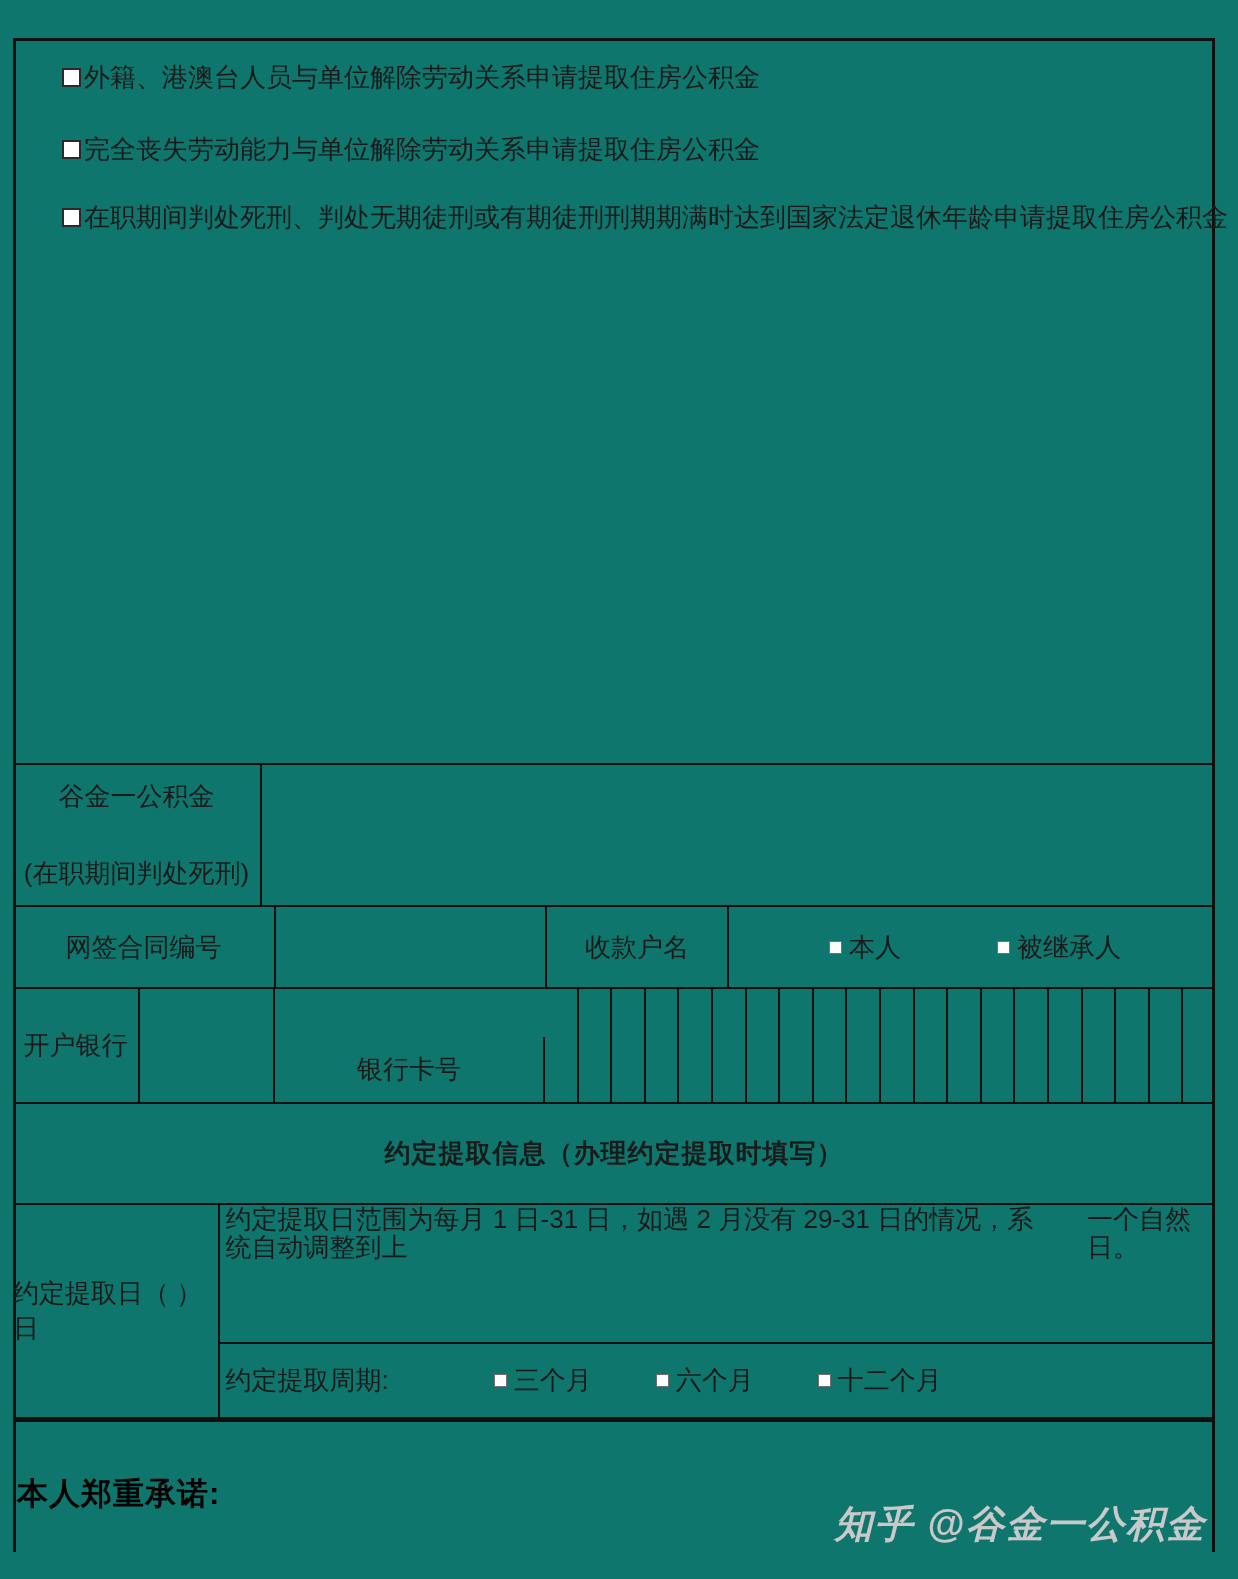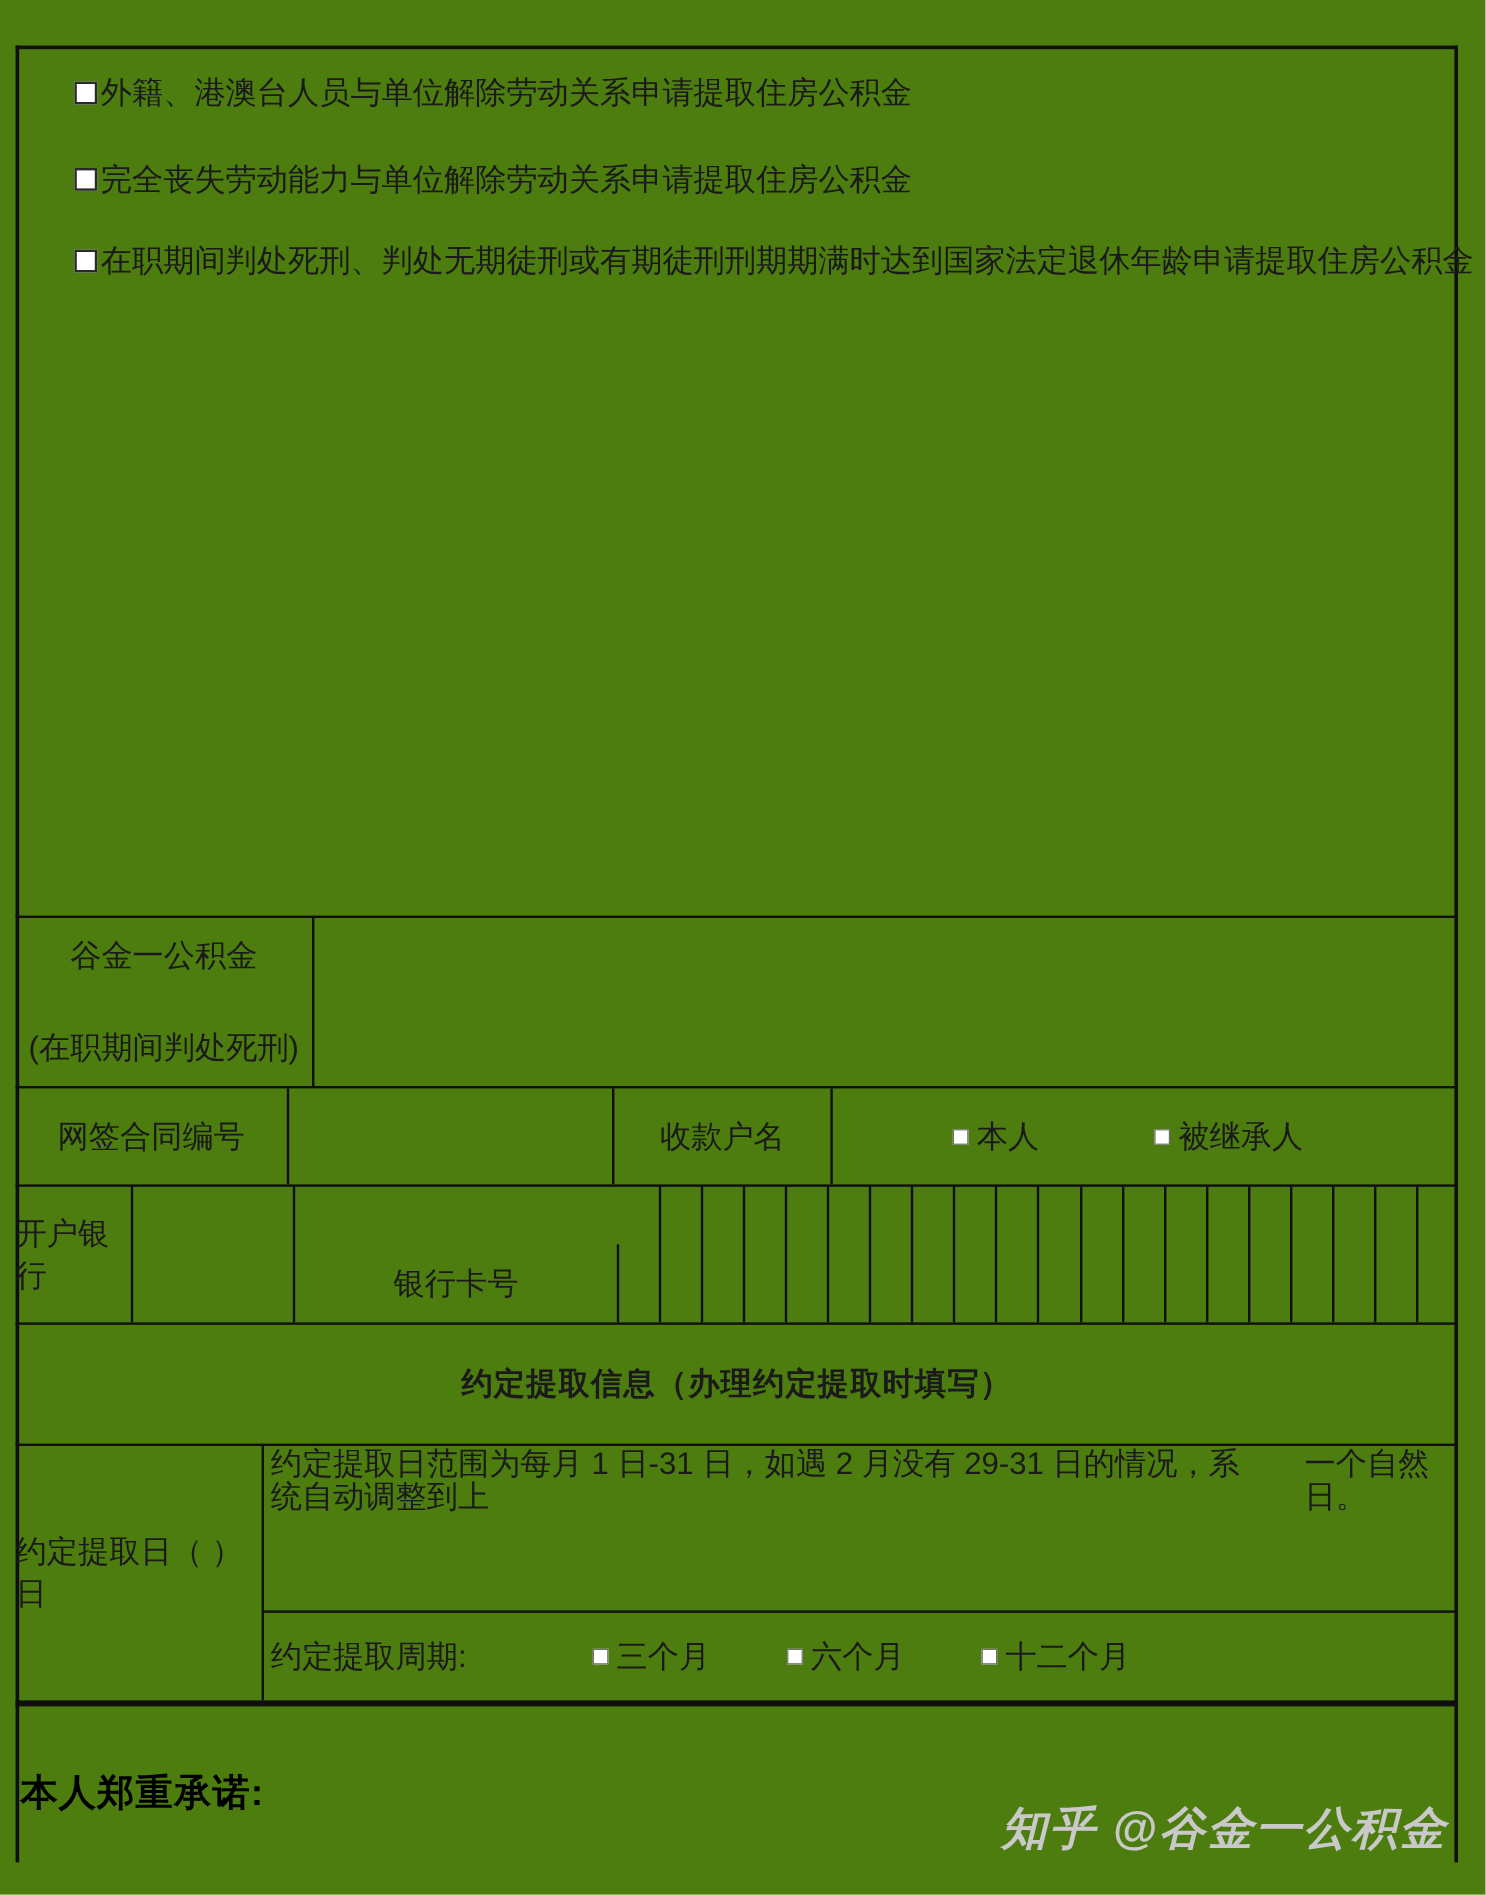--- a/index.html
+++ b/index.html
@@ -5,21 +5,21 @@
   * { margin: 0; padding: 0; box-sizing: border-box; }
   html, body { background: #ffffff; }
   body {
     font-family: "Liberation Sans", "DejaVu Sans", sans-serif;
     color: #1a1a1a;
   }
   .canvas {
     position: relative;
     width: 1238px;
     height: 1579px;
-    background: #4d7c0f;
+    background: #0f766e;
     overflow: hidden;
   }
   
   .page-border {
     position: absolute;
     left: 13px; top: 38px;
     width: 1202px; height: 1514px;
     border: 3px solid #0f0f0f;
     border-bottom: none;
   }
@@ -148,37 +148,37 @@
 
     <div class="t-row row-property">
       <div class="t-cell stack-center" style="width:249px; gap:42px;">
         <span>谷金一公积金</span>
         <span>(在职期间判处死刑)</span>
       </div>
       <div class="t-cell no-right" style="flex:1 1 auto;"></div>
     </div>
 
     <div class="t-row row-contract">
-      <div class="t-cell" style="width:228px;">网签合同编号</div>
+      <div class="t-cell" style="width:263px;">网签合同编号</div>
       <div class="t-cell" style="width:271px;"></div>
       <div class="t-cell" style="width:182px;">收款户名</div>
       <div class="t-cell no-right" style="flex:1 1 auto; justify-content:flex-start; padding-left:100px; gap:96px;">
         <span class="opt">
           <span class="cb-sm"></span>
           <span>本人</span>
         </span>
         <span class="opt">
           <span class="cb-sm"></span>
           <span>被继承人</span>
         </span>
       </div>
     </div>
 
     <div class="t-row row-bank">
-      <div class="t-cell" style="width:98px;">开户银行</div>
+      <div class="t-cell" style="width:127px;">开户银行</div>
       <div class="t-cell" style="width:135px;"></div>
       <div class="t-cell" style="width:270px;margin-top:48px;">银行卡号</div>
       <div class="card-boxes" id="card-boxes">
           <div class="card-box"></div>
           <div class="card-box"></div>
           <div class="card-box"></div>
           <div class="card-box"></div>
           <div class="card-box"></div>
           <div class="card-box"></div>
           <div class="card-box"></div>

